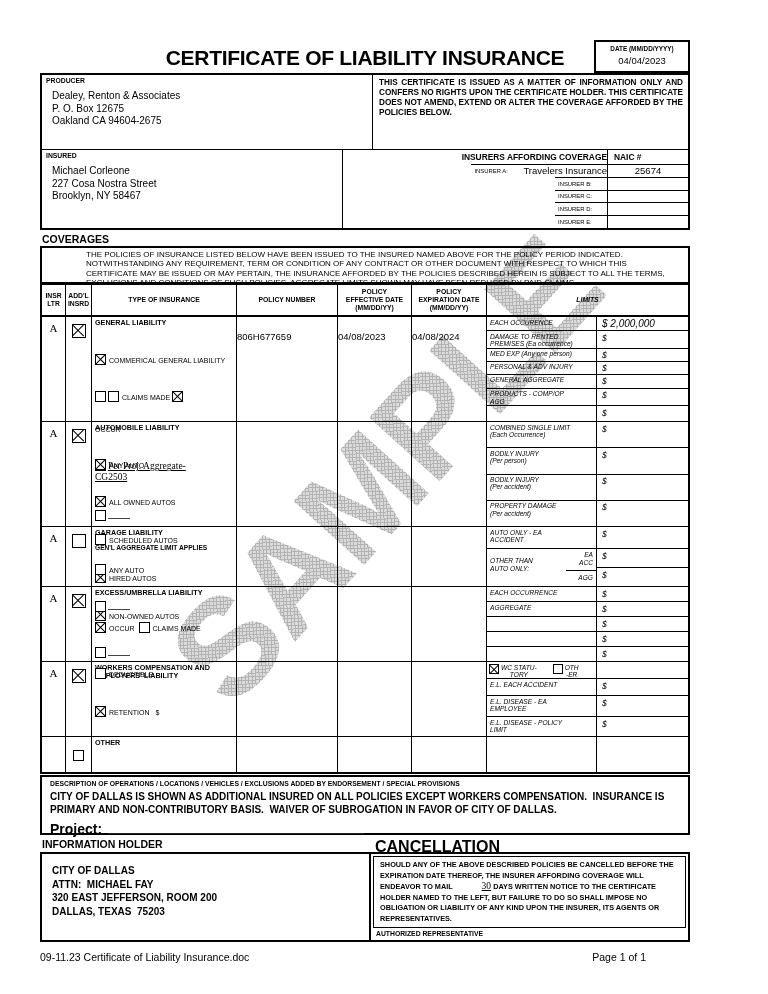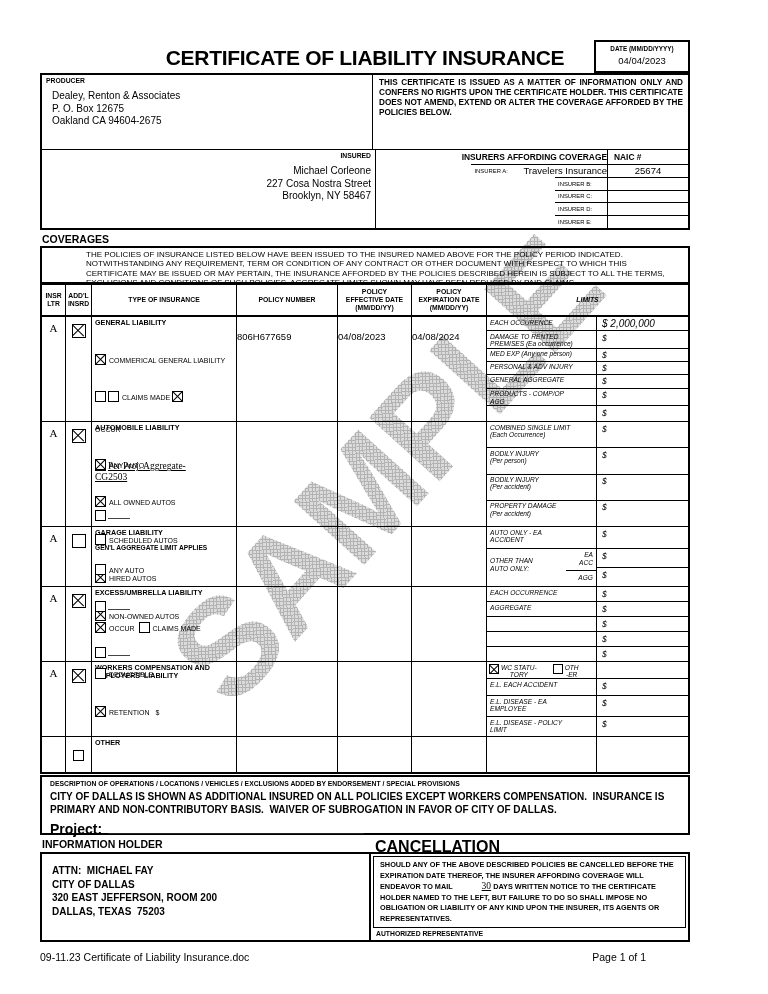--- a/index.html
+++ b/index.html
@@ -40,21 +40,21 @@
 
   
   .top-grid { border:2px solid #000; }
   .tg-row1 { display:flex; height:75px; border-bottom:1.6px solid #000; }
   .producer-box { width:331px; border-right:1.6px solid #000; padding:2px 4px; }
   .box-label { font-size:6.8px; font-weight:bold; }
   .addr { font-size:10px; line-height:12.5px; padding-left:6px; margin-top:6px; }
   .notice-box { flex:1; padding:3px 5px 0 6px; font-size:8.2px; font-weight:bold;
                 line-height:10px; text-align:justify; }
   .tg-row2 { display:flex; height:78px; }
-  .insured-box { width:334px; border-right:1.6px solid #000; padding:2px 4px;text-align:right; }
+  .insured-box { width:301px; border-right:1.6px solid #000; padding:2px 4px; }
   .insurers { flex:1; display:flex; flex-direction:column;align-items:flex-end; }
   .ins-header { display:flex; height:14px; }
   .ins-header .ih-left { flex:1; font-size:8.4px; font-weight:bold; padding:2px 0 0 5px; }
   .ins-header .ih-naic { width:81px; border-left:1px solid #000; font-size:8.4px;
                          font-weight:bold; padding:2px 0 0 6px; }
   .irow { display:flex; flex:1; border-top:1px solid #000; align-items:center; }
   .irow .ilab { width:52px; font-size:5.9px; padding-left:3px; }
   .irow .iname { flex:1; font-size:9.5px; }
   .irow .inaic { width:81px; border-left:1px solid #000; align-self:stretch;
                  display:flex; align-items:center; justify-content:center; font-size:9.5px; }
@@ -481,22 +481,22 @@
       <div class="desc-text pw">CITY OF DALLAS IS SHOWN AS ADDITIONAL INSURED ON ALL POLICIES EXCEPT WORKERS COMPENSATION.  INSURANCE IS PRIMARY AND NON-CONTRIBUTORY BASIS.  WAIVER OF SUBROGATION IN FAVOR OF CITY OF DALLAS.</div>
       <div class="proj-row"><span>Project:</span><span class="proj-line"></span></div>
     </div>
 
     <div class="bottom-headers">
       <div class="bh-left">INFORMATION HOLDER</div>
       <div class="bh-right">CANCELLATION</div>
     </div>
     <div class="bottom-boxes">
       <div class="holder-box">
+        <div class="pw">CITY OF DALLAS</div>
         <div class="pw">ATTN:  MICHAEL FAY</div>
-        <div class="pw">CITY OF DALLAS</div>
         <div class="pw">320 EAST JEFFERSON, ROOM 200</div>
         <div class="pw">DALLAS, TEXAS  75203</div>
       </div>
       <div class="cancel-box">
         <div class="cancel-inner">
           <span>SHOULD ANY OF THE ABOVE DESCRIBED POLICIES BE CANCELLED BEFORE THE EXPIRATION DATE THEREOF, THE INSURER AFFORDING COVERAGE WILL ENDEAVOR TO MAIL</span>
           <span class="days-fill">30</span>
           <span>DAYS WRITTEN NOTICE TO THE CERTIFICATE HOLDER NAMED TO THE LEFT, BUT FAILURE TO DO SO SHALL IMPOSE NO OBLIGATION OR LIABILITY OF ANY KIND UPON THE INSURER, ITS AGENTS OR REPRESENTATIVES.</span>
         </div>
         <div class="auth-row">AUTHORIZED REPRESENTATIVE</div>

